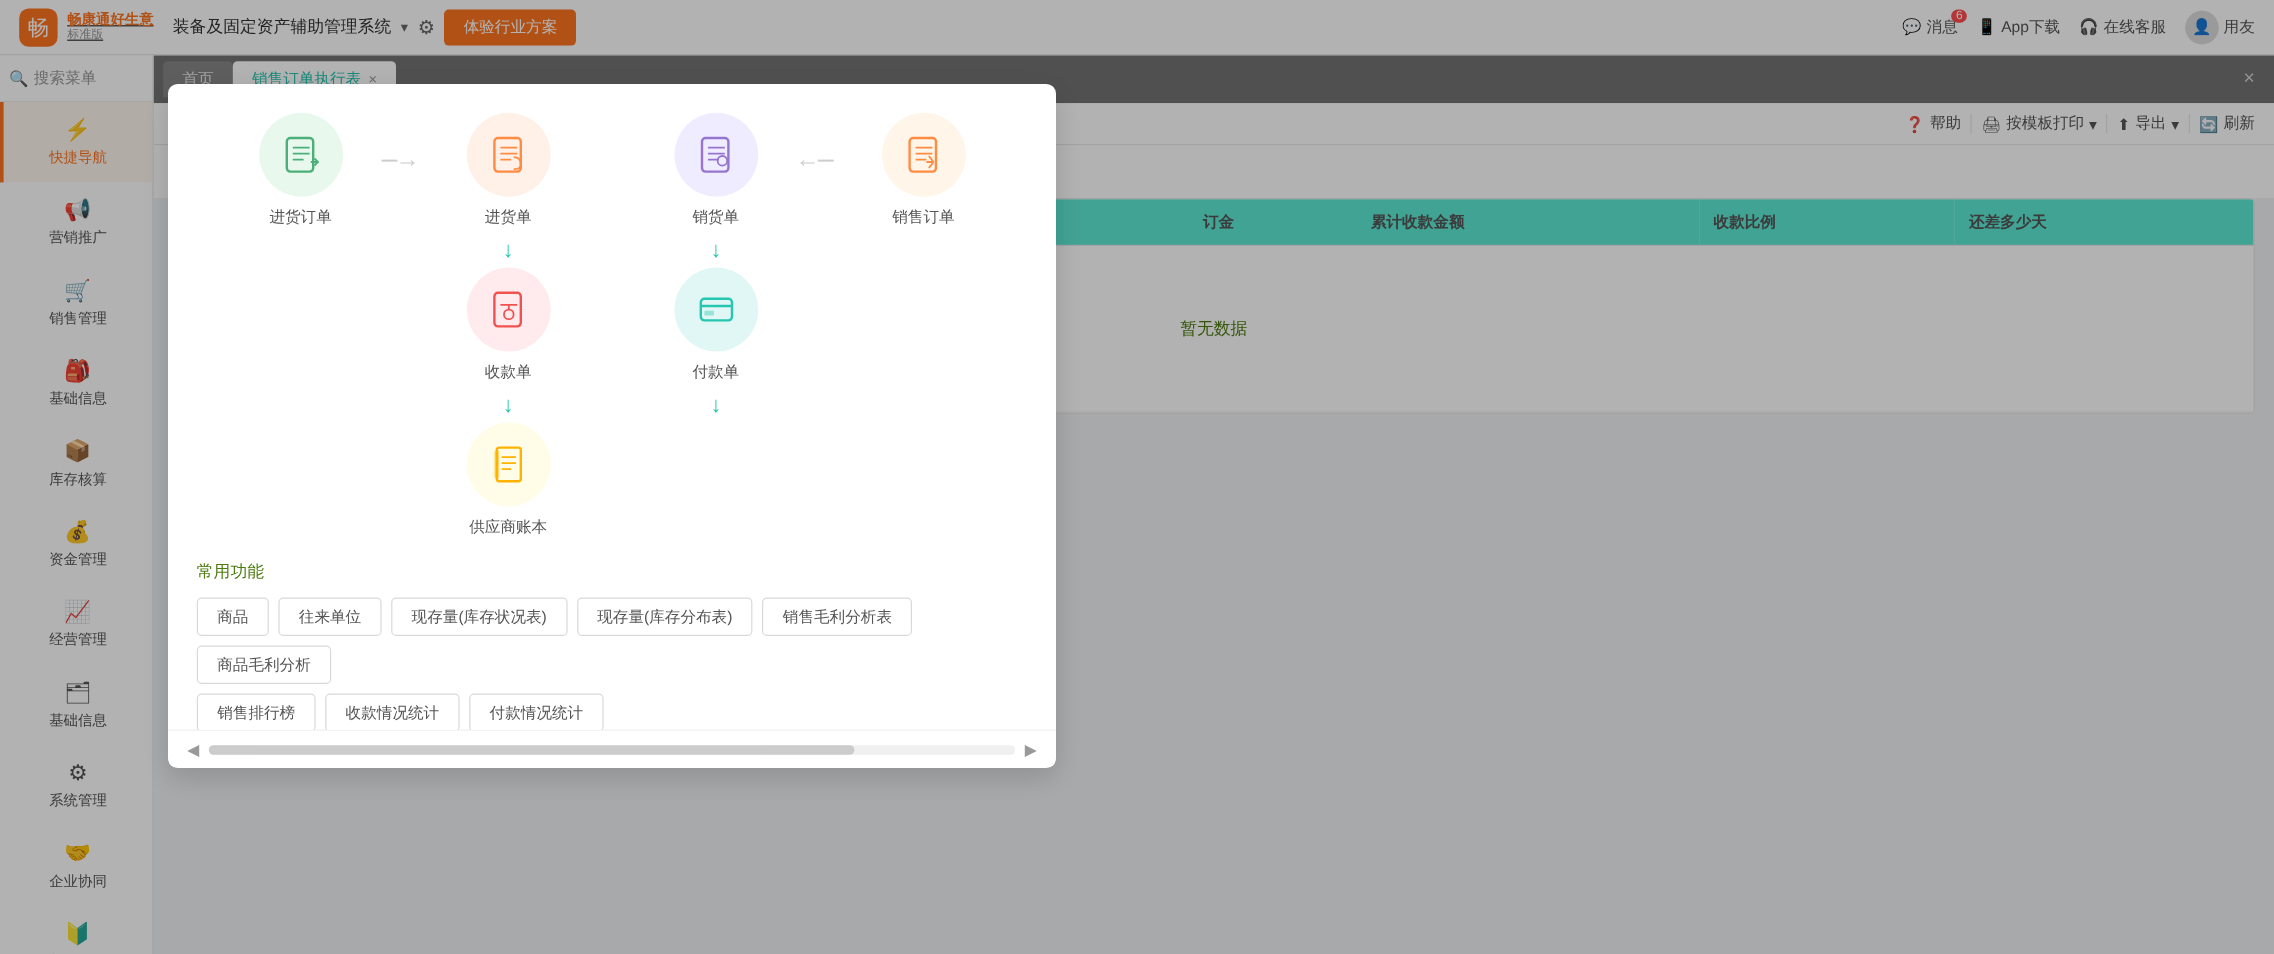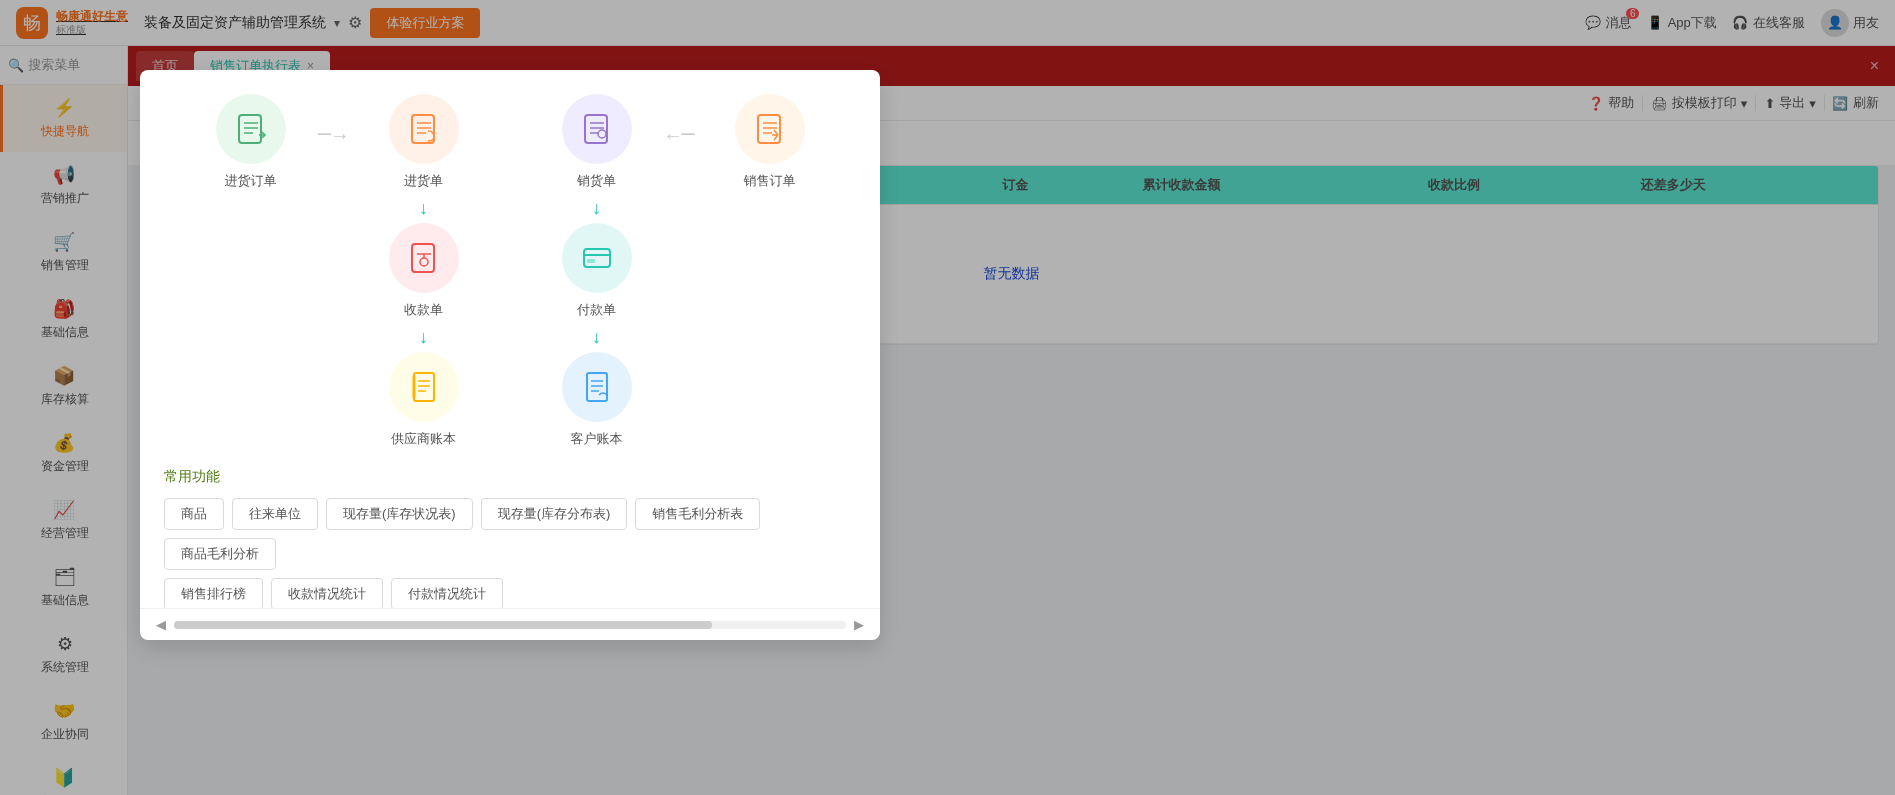--- a/index.html
+++ b/index.html
@@ -4,21 +4,21 @@
   <style>
     * { box-sizing: border-box; margin: 0; padding: 0; }
     body { font-family: "Microsoft YaHei", "PingFang SC", sans-serif; font-size: 13px; background: #f0f2f5; color: #333; overflow: hidden; }
 
     
     .app-wrapper { display: flex; flex-direction: column; height: 795px; width: 1895px; }
     .top-bar { display: flex; align-items: center; height: 46px; background: #fff; border-bottom: 1px solid #e8e8e8; padding: 0 16px; flex-shrink: 0; }
     .main-area { display: flex; flex: 1; overflow: hidden; }
     .sidebar { width: 128px; background: #fff; border-right: 1px solid #e8e8e8; flex-shrink: 0; display: flex; flex-direction: column; }
     .content-area { flex: 1; display: flex; flex-direction: column; overflow: hidden; }
-    .tab-bar { height: 40px; background: #b91c1c; display: flex; align-items: center; padding: 0 8px; flex-shrink: 0; }
+    .tab-bar { height: 40px; background: #737373; display: flex; align-items: center; padding: 0 8px; flex-shrink: 0; }
 
     
     .logo-area { display: flex; align-items: center; gap: 8px; width: 120px; }
     .logo-icon { width: 32px; height: 32px; background: #ff7420; border-radius: 8px; display: flex; align-items: center; justify-content: center; color: #fff; font-size: 18px; }
     .logo-text { display: flex; flex-direction: column; line-height: 1.2; text-decoration: underline; }
     .logo-text-main { font-size: 12px; color: #ff7420; font-weight: bold; }
     .logo-text-sub { font-size: 10px; color: #999; }
     .system-title-area { display: flex; align-items: center; gap: 8px; flex: 1; margin-left: 8px; }
     .system-title { font-size: 14px; color: #333; text-align: right; }
     .dropdown-btn { background: none; border: none; cursor: pointer; color: #666; font-size: 12px; }
@@ -55,21 +55,21 @@
     .filter-select { border: 1px solid #d9d9d9; border-radius: 4px; padding: 4px 8px; font-size: 13px; color: #333; width: 120px; }
     .query-btn { background: #ff7420; color: #fff; border: none; border-radius: 4px; padding: 5px 20px; font-size: 13px; cursor: pointer; }
     .more-conditions { color: #999; font-size: 12px; cursor: pointer; }
     .settings-btn { background: #fff; color: #ff7420; border: 1px solid #ff7420; border-radius: 4px; padding: 4px 12px; font-size: 12px; cursor: pointer; }
 
     
     .table-container { background: #fff; margin: 0 16px 16px; border: 1px solid #e8e8e8; border-radius: 4px; overflow: auto; }
     table { width: 100%; border-collapse: collapse; font-size: 13px; }
     th { background: #5eead4; border-bottom: 1px solid #e8e8e8; padding: 10px 12px; text-align: left; color: #555; white-space: nowrap; }
     td { padding: 10px 12px; border-bottom: 1px solid #f0f0f0; white-space: nowrap; }
-    .no-data { text-align: center; color: #1d4ed8; padding: 60px; font-size: 14px; }
+    .no-data { text-align: center; color: #4d7c0f; padding: 60px; font-size: 14px; }
 
     
     .modal-overlay { position: fixed; top: 0; left: 0; right: 0; bottom: 0; background: rgba(0,0,0,0.3); z-index: 100; display: flex; align-items: flex-start; justify-content: flex-start; }
     .modal { background: #fff; border-radius: 8px; width: 740px; max-height: 570px; margin: 70px 0 0 140px; box-shadow: 0 8px 24px rgba(0,0,0,0.15); overflow: hidden; display: flex; flex-direction: column; }
     .modal-inner { padding: 24px; overflow-y: auto; }
     .flow-node { display: flex; flex-direction: column; align-items: center; gap: 8px; }
     .flow-circle { width: 70px; height: 70px; border-radius: 50%; display: flex; align-items: center; justify-content: center; font-size: 28px; }
     .flow-label { font-size: 13px; color: #555; text-align: left; }
     .flow-arrow-down { display: flex; justify-content: center; color: #26c6b0; font-size: 16px; margin: 4px 0; }
 
@@ -389,32 +389,20 @@
               <svg width="36" height="36" viewBox="0 0 36 36">
                   <rect x="8" y="4" width="20" height="28" rx="2" fill="none" stroke="#ffb300" stroke-width="2"></rect>
                   <rect x="6" y="6" width="4" height="24" rx="2" fill="#ffb300" opacity="0.5"></rect>
                   <line x1="12" y1="12" x2="24" y2="12" stroke="#ffb300" stroke-width="1.5"></line>
                   <line x1="12" y1="17" x2="24" y2="17" stroke="#ffb300" stroke-width="1.5"></line>
                   <line x1="12" y1="22" x2="20" y2="22" stroke="#ffb300" stroke-width="1.5"></line>
                 </svg>
             </div>
             <span class="flow-label">供应商账本</span>
           </div>
-          <div class="flow-node">
-            <div class="flow-circle fc-blue">
-              <svg width="36" height="36" viewBox="0 0 36 36">
-                  <rect x="8" y="4" width="20" height="28" rx="2" fill="none" stroke="#42a5f5" stroke-width="2"></rect>
-                  <line x1="12" y1="12" x2="24" y2="12" stroke="#42a5f5" stroke-width="1.5"></line>
-                  <line x1="12" y1="17" x2="24" y2="17" stroke="#42a5f5" stroke-width="1.5"></line>
-                  <line x1="12" y1="22" x2="20" y2="22" stroke="#42a5f5" stroke-width="1.5"></line>
-                  <path d="M20 26 Q24 22 28 26" fill="none" stroke="#42a5f5" stroke-width="1.5"></path>
-                </svg>
-            </div>
-            <span class="flow-label">客户账本</span>
-          </div>
           <div></div>
         </div>
 
         <div style="margin-top: 20px;">
           <div class="common-section-title">常用功能</div>
           <div class="common-btns" id="common-btns-row1">
               <button class="common-btn">商品</button>
               <button class="common-btn">往来单位</button>
               <button class="common-btn">现存量(库存状况表)</button>
               <button class="common-btn">现存量(库存分布表)</button>

